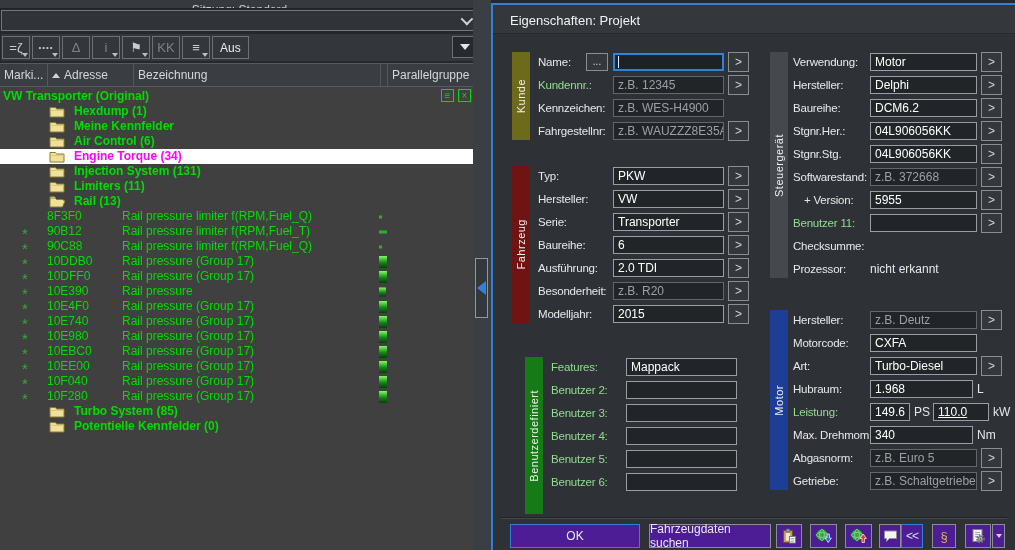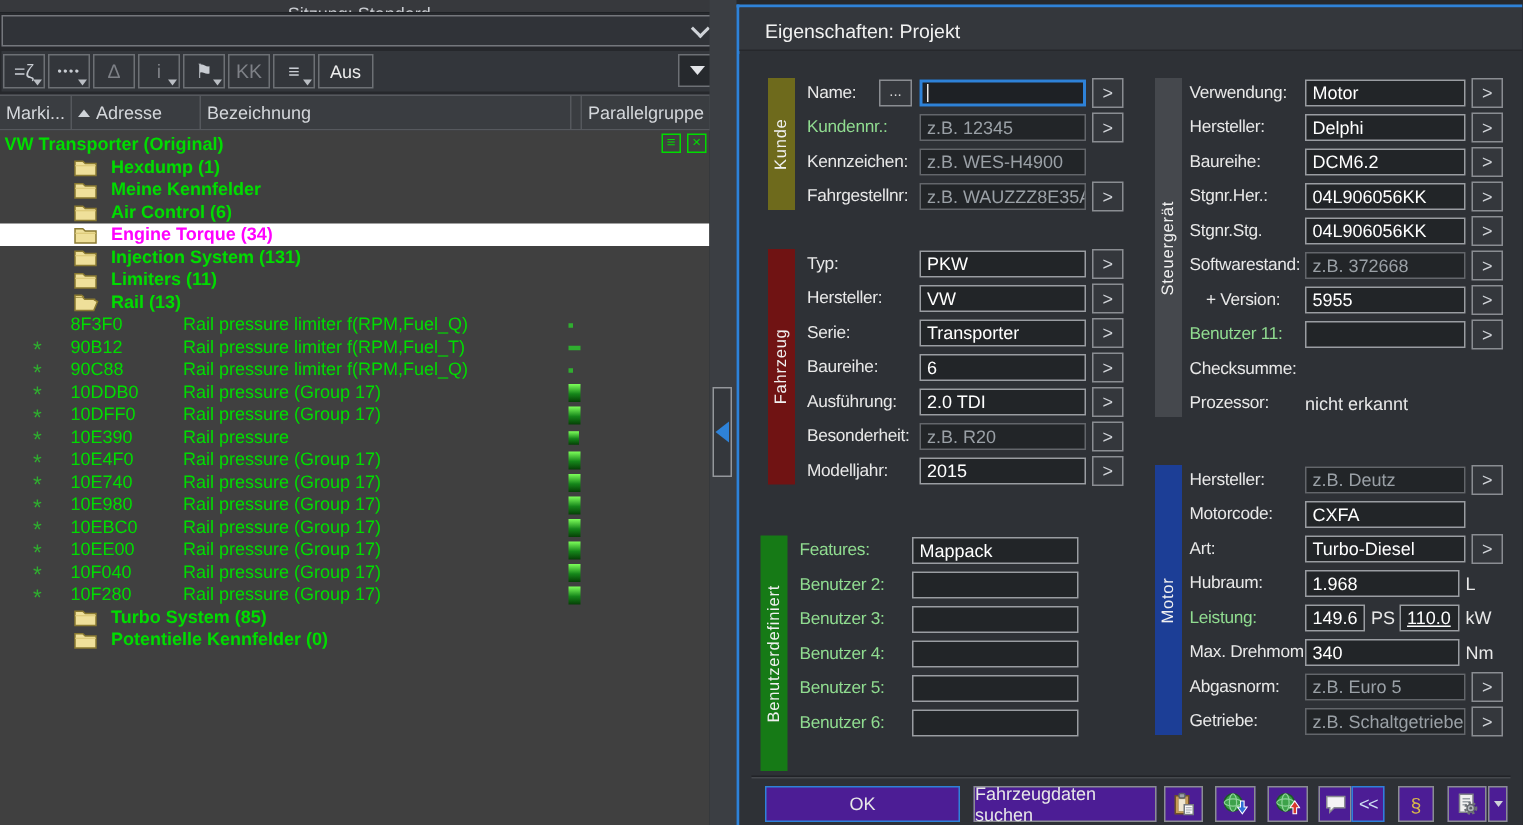--- a/index.html
+++ b/index.html
@@ -63,21 +63,21 @@
     border-right:9px solid var(--accent);}
   
   #dialog{position:absolute;left:491px;top:3px;width:524px;height:547px;background:#2e3136;
     border-left:2px solid var(--accent);border-top:2px solid var(--accent);box-sizing:border-box;}
   #dlg-title{height:29px;background:#34373c;border-bottom:1px solid #26282c;
     padding:8px 0 0 17px;font-size:13px;color:#f2f2f2;box-sizing:border-box;}
   #dlg-body{position:absolute;top:31px;left:0;right:0;bottom:0;background:#2e3136;}
   .group{position:absolute;display:flex;align-items:flex-start;}
   .grp-kunde{left:19px;top:14px;}
   .grp-fahrzeug{left:19px;top:128px;}
-  .grp-benutzerdefiniert{left:14px;top:319px;}
+  .grp-benutzerdefiniert{left:32px;top:319px;}
   .grp-steuergeraet{left:277px;top:14px;}
   .grp-motor{left:277px;top:272px;}
   .gbar{width:18px;margin-right:8px;margin-top:2px;flex:none;display:flex;align-items:center;justify-content:center;}
   .group.right .gbar{margin-right:5px;}
   .gtitle{writing-mode:vertical-rl;transform:rotate(180deg);font-size:11px;color:#f0f0f0;letter-spacing:.5px;white-space:nowrap;}
   .frow{height:23px;display:flex;align-items:center;}
   .rlabel{width:75px;flex:none;font-size:11.5px;letter-spacing:-.2px;color:#e8e8e8;white-space:nowrap;}
   .group.right .rlabel{width:77px;}
   .frow.has-prefix .rlabel{width:48px;}
   .rlabel.green{color:var(--label-green);}
@@ -608,21 +608,21 @@
               <span class="val">1.968</span>
             </div>
             <span class="unit">L</span>
           </div>
           <div class="frow">
             <span class="rlabel green">Leistung:</span>
             <div class="inp" style="width: 40px;">
               <span class="val">149.6</span>
             </div>
             <span class="unit">PS</span>
-            <div class="inp" style="width: 40px; text-decoration: underline;">
+            <div class="inp" style="width: 56px; text-decoration: underline;">
               <span class="val">110.0</span>
             </div>
             <span class="unit">kW</span>
           </div>
           <div class="frow">
             <span class="rlabel">Max. Drehmom.</span>
             <div class="inp" style="width: 103px;">
               <span class="val">340</span>
             </div>
             <span class="unit">Nm</span>

